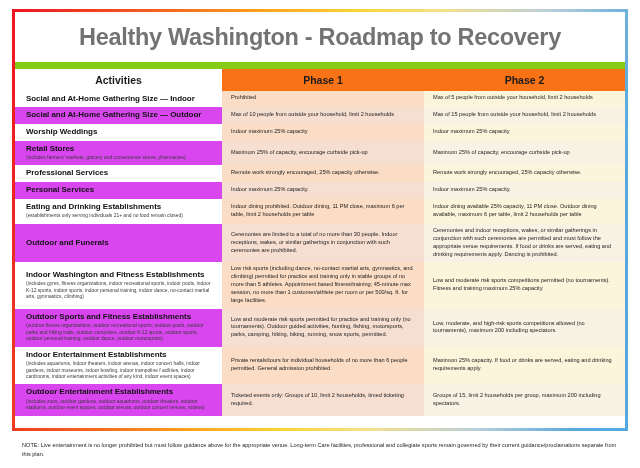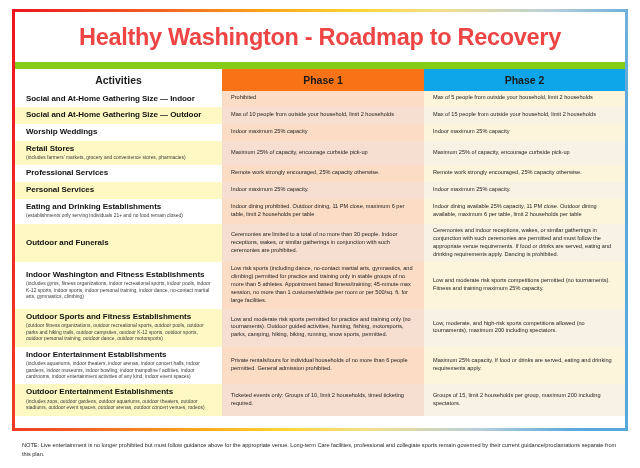--- a/index.html
+++ b/index.html
@@ -43,21 +43,21 @@
     display: flex;
     align-items: center;
     justify-content: center;
     background: #ffffff;
   }
   .title-bar h1 {
     margin: 0;
     font-size: 23.5px;
     font-weight: bold;
     letter-spacing: -0.3px;
-    color: #ef4444;
+    color: #737373;
     white-space: nowrap;
     font-family: "Liberation Sans", sans-serif;
   }
   
   table.roadmap {
     width: 100%;
     border-collapse: collapse;
     table-layout: fixed;
   }
   table.roadmap col.c-act { width: 207px; }
@@ -69,21 +69,21 @@
     font-size: 10.5px;
     font-weight: bold;
     color: #1b1b1b;
     text-align: center;
     vertical-align: middle;
     padding: 0;
     border-top: 7px solid #84cc16;
   }
   th.h-act { background: #ffffff; }
   th.h-p1  { background: #f97316; }
-  th.h-p2  { background: #0ea5e9; }
+  th.h-p2  { background: #f97316; }
 
   tbody td {
     vertical-align: middle;
     padding: 3px 8px 4px 8px;
     font-size: 5.6px;
     line-height: 1.42;
     color: #1d1d1d;
     border: none;
   }
   tbody td.act {
@@ -111,21 +111,21 @@
     margin-top: 1.5px;
     letter-spacing: 0.01px;
   }
   .cell-text { display: block; }
 
   
   tr.sA td.act { background: #ffffff; }
   tr.sA td.p1  { background: #fbdcc4; }
   tr.sA td.p2  { background: #fdf4dc; }
   
-  tr.sB td.act { background: #fef9c3; }
+  tr.sB td.act { background: #d946ef; }
   tr.sB td.p1  { background: #f6ded0; }
   tr.sB td.p2  { background: #f8f2e4; }
 
   
   .note {
     position: absolute;
     left: 22px; top: 441px;
     width: 600px;
     font-size: 5.6px;
     line-height: 1.62;

